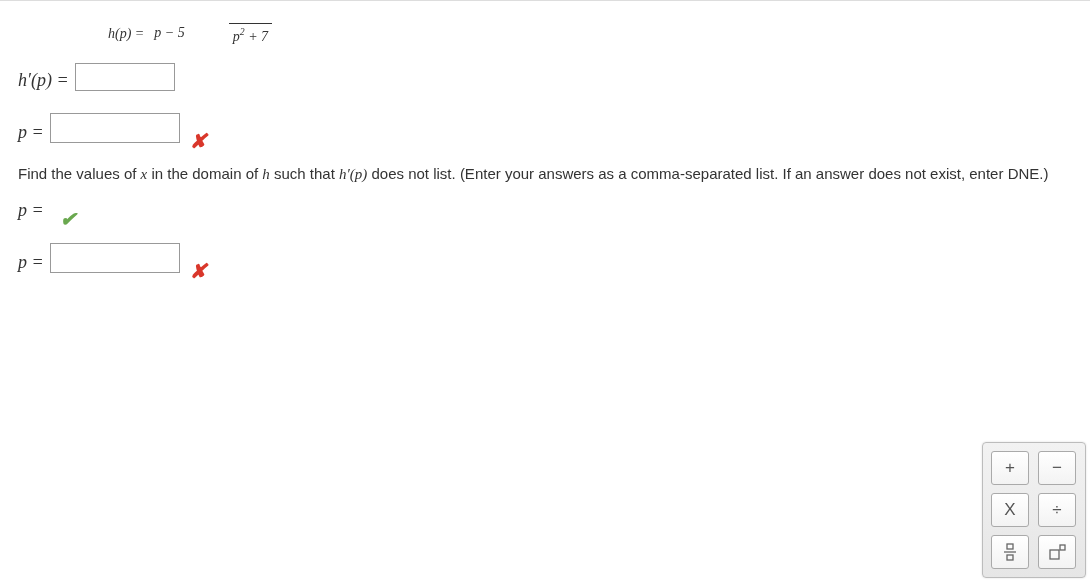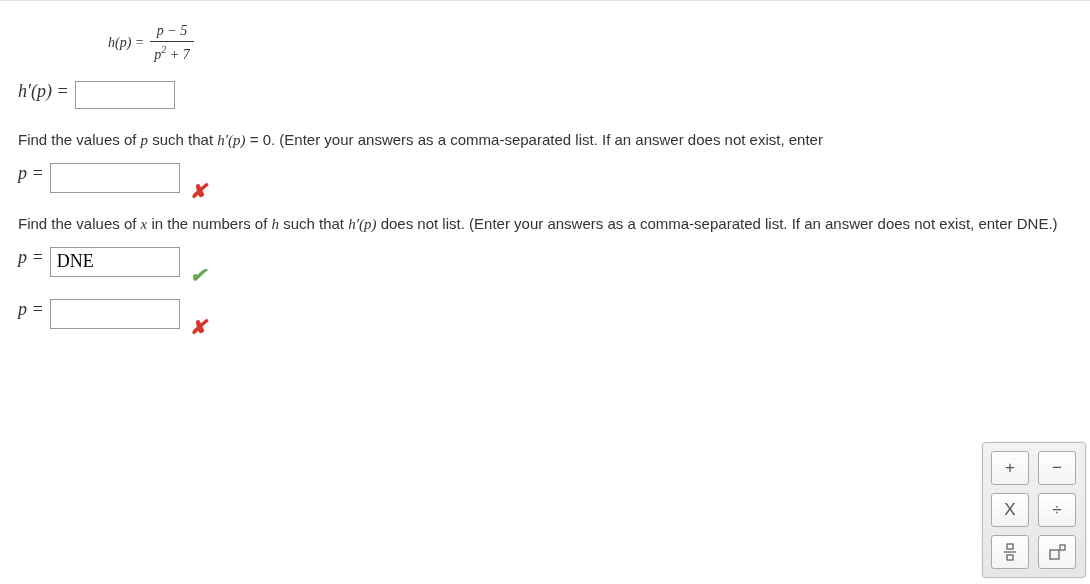--- a/index.html
+++ b/index.html
@@ -25,34 +25,34 @@
   .formula-row {
     margin: 10px 0 18px 90px;
     font-family: Liberation Serif, serif;
     font-style: italic;
     font-size: 14px;
     display: flex;
     align-items: center;
   }
   .frac {
     display: inline-flex;
-    flex-direction: column;
+    flex-direction: row;
     align-items: center;
     vertical-align: middle;
     margin-left: 6px;
   }
   .frac .num { padding: 0 4px 2px 4px; }
-  .frac .den { border-top: 1.2px solid #333; padding: 2px 4px 0 4px; }
+  .frac .den { border-top: 1.2px solid #333; padding: 2px 4px 0 4px; margin-left: 40px; }
   .sup { font-size: 0.7em; vertical-align: super; }
   .qline {
     margin: 16px 0 14px 0;
   }
   .answer-row {
     display: flex;
-    align-items: flex-start;
+    align-items: flex-end;
     margin: 12px 0 22px 0;
     font-family: "Times New Roman", serif;
     font-style: italic;
     font-size: 18px;
   }
   .answer-row .lbl { margin-right: 6px; }
   .answer-box {
     border: 1px solid #999;
     background: #fff;
     height: 30px;
@@ -119,35 +119,31 @@
         <span>p</span><span class="sup">2</span><span> + 7</span>
       </span>
     </span>
   </div>
 
   <div class="answer-row">
     <span class="lbl">h′(p) = </span>
     <input class="answer-box small" value="" style="">
   </div>
 
-  <div class="qline">
-    <span>Find the values of </span><span class="ital">p</span><span> such that </span><span class="ital">h′(p)</span><span> = 0. (Enter your answers as a comma-separated list. If an answer does not exist, enter</span>
-  </div>
   <div class="answer-row">
     <span class="lbl">p = </span>
     <input class="answer-box" value="" style="">
     <span class="mark wrong">✘</span>
   </div>
 
   <div class="qline">
-    <span>Find the values of </span><span class="ital">x</span><span> in the numbers of </span><span class="ital">h</span><span> such that </span><span class="ital">h′(p)</span><span> does not list. (Enter your answers as a comma-separated list. If an answer does not exist, enter DNE.)</span>
+    <span>Find the values of </span><span class="ital">x</span><span> in the domain of </span><span class="ital">h</span><span> such that </span><span class="ital">h′(p)</span><span> does not list. (Enter your answers as a comma-separated list. If an answer does not exist, enter DNE.)</span>
   </div>
   <div class="answer-row">
     <span class="lbl">p = </span>
-    <input class="answer-box" value="DNE" style="">
     <span class="mark correct">✔</span>
   </div>
 
   <div class="answer-row" style="margin-bottom:0;">
     <span class="lbl">p = </span>
     <input class="answer-box" value="" style="">
     <span class="mark wrong">✘</span>
   </div>
 
 </div>

